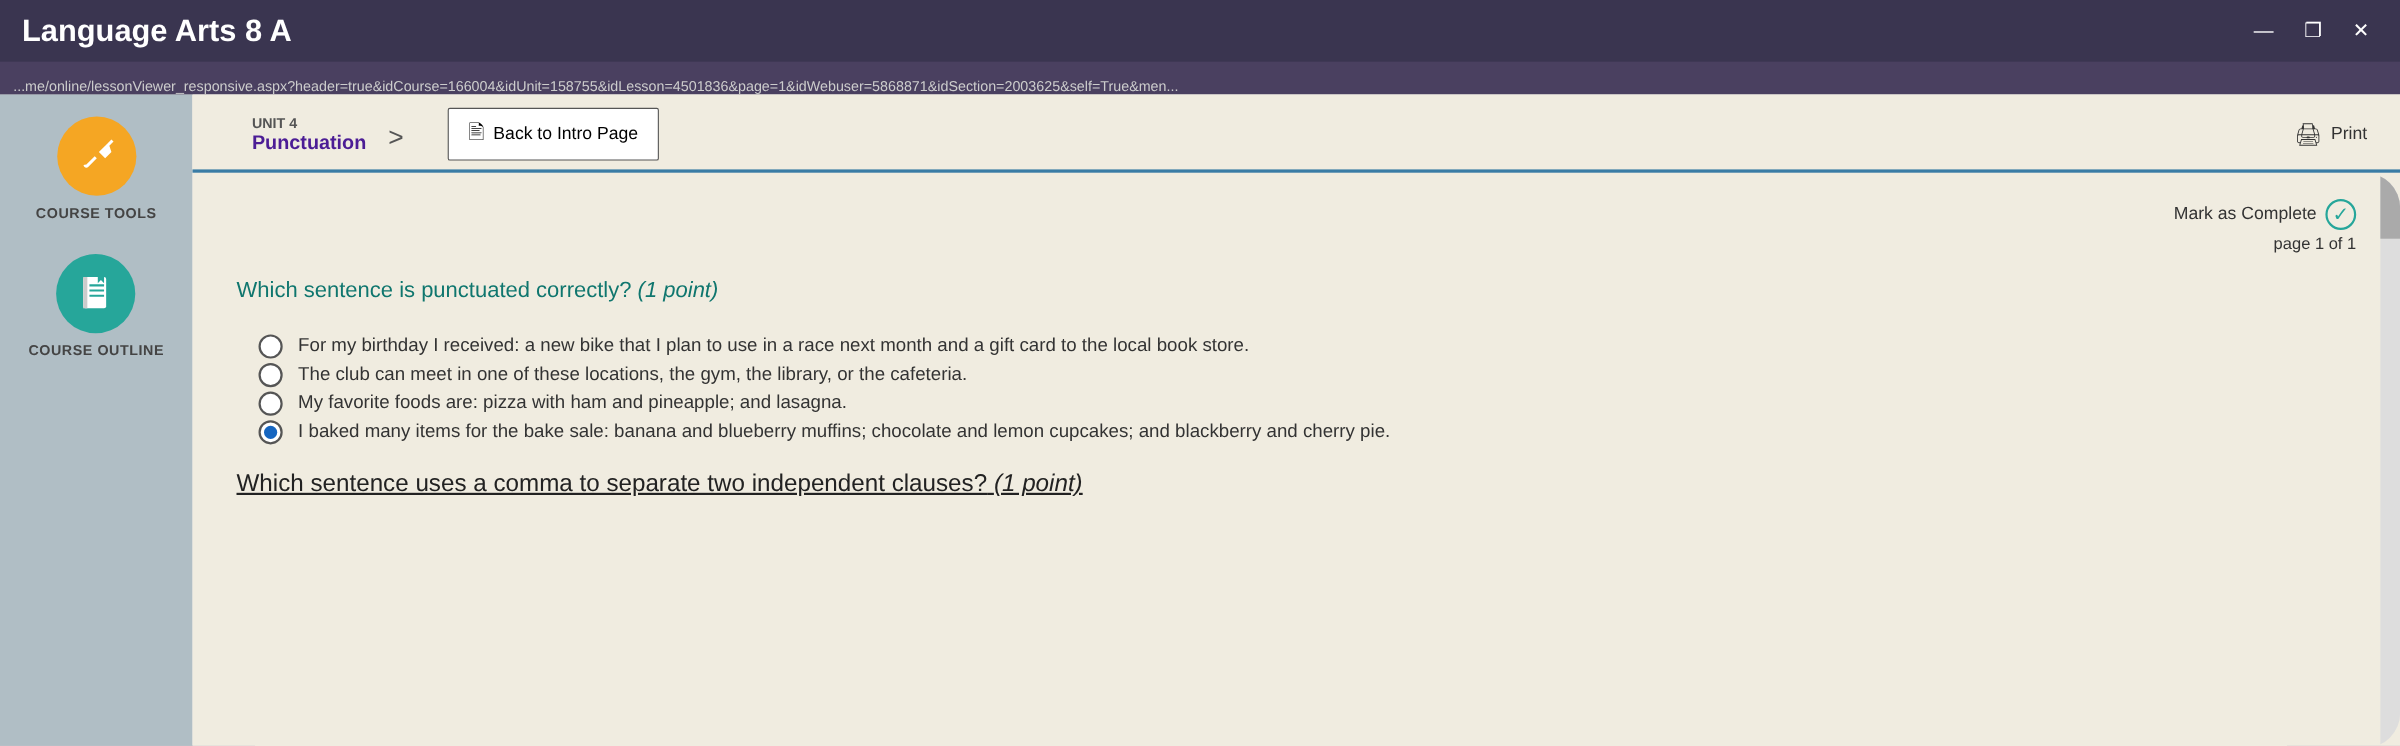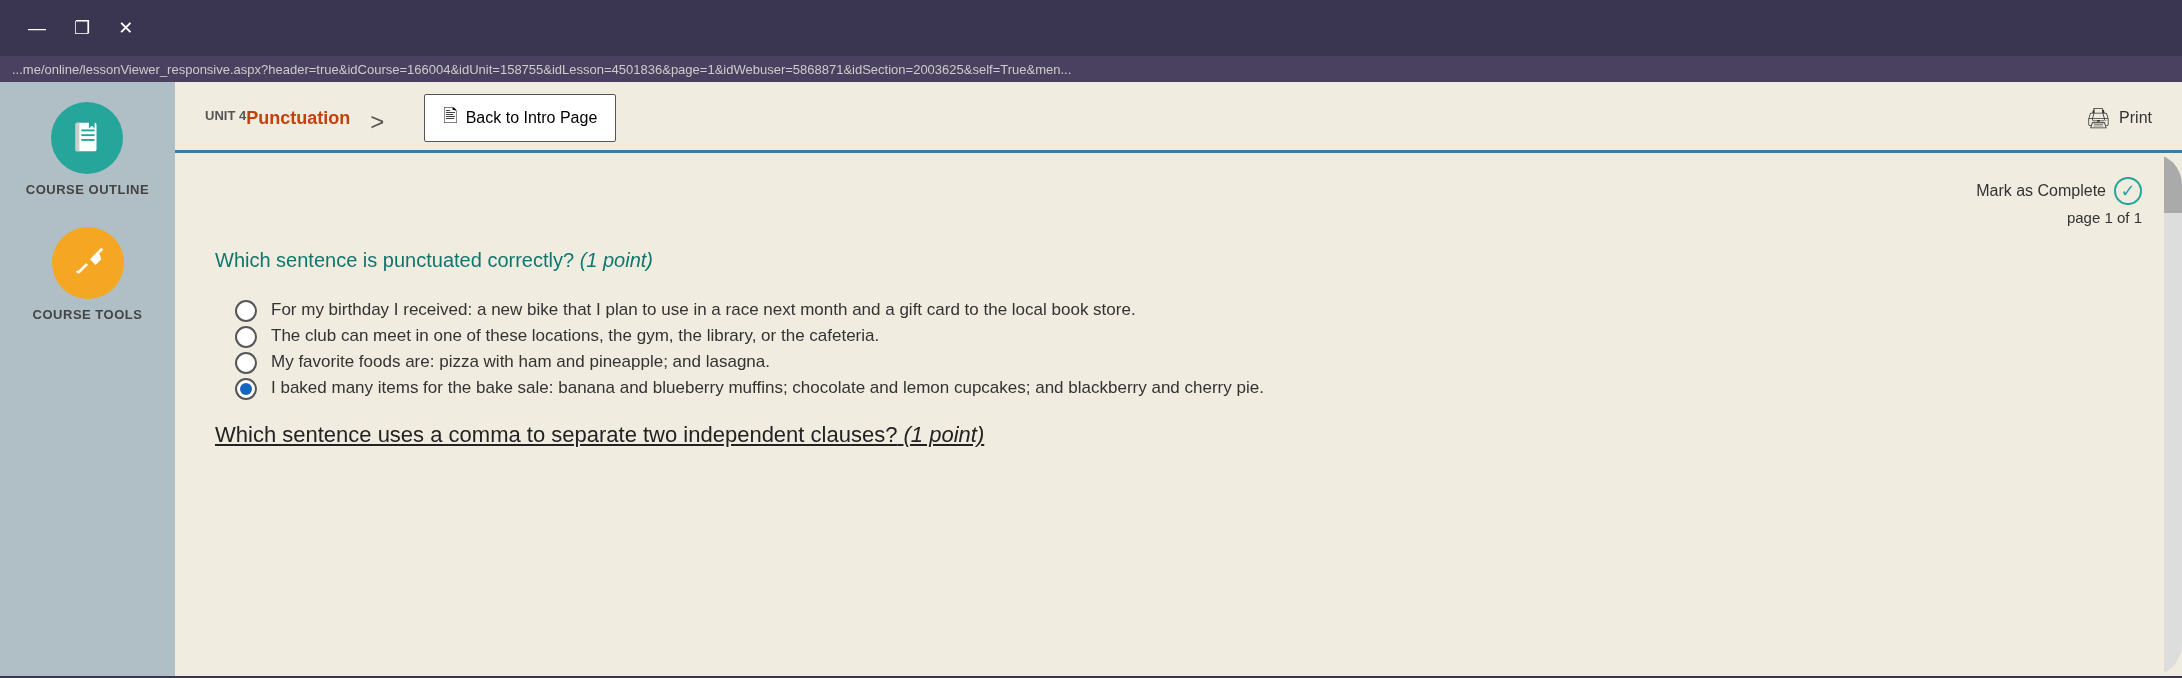--- a/index.html
+++ b/index.html
@@ -39,24 +39,24 @@
     .win-btn {
       color: white;
       font-size: 18px;
       cursor: pointer;
       padding: 2px 8px;
     }
 
     
     .url-bar {
       background: #4a4060;
-      height: 26px;
-      display: flex;
-      align-items: center;
-      padding: 0 12px;
+      height: 16px;
+      display: flex;
+      align-items: flex-start;
+      padding: 15px 12px;
     }
     .url-text {
       color: #ccc;
       font-size: 13px;
       white-space: nowrap;
       overflow: hidden;
     }
 
     
     .main-layout {
@@ -128,30 +128,31 @@
       gap: 0;
       justify-content: space-between;
     }
     .nav-left {
       display: flex;
       align-items: center;
       gap: 8px;
     }
     .breadcrumb-unit {
       display: flex;
-      flex-direction: row;
+      flex-direction: column;
+      margin-left: 24px;
     }
     .breadcrumb-label {
       font-size: 13px;
       color: #555;
       font-weight: bold;
     }
     .breadcrumb-value {
       font-size: 18px;
-      color: #c2410c;
+      color: #4c1d95;
       font-weight: bold;
     }
     .breadcrumb-arrow {
       font-size: 24px;
       color: #555;
       margin: 0 12px;
       margin-top: 8px;
     }
     .breadcrumb-lesson {
       display: flex;
@@ -291,57 +292,60 @@
       top: 0;
       width: 18px;
       height: 60px;
       background: #aaa;
     }
   </style>
 </head>
 <body>
 
 <div class="title-bar">
+  <div class="title-bar-left">
+    <span class="app-title">Language Arts 8 A</span>
+  </div>
   <div class="title-bar-controls">
     <span class="win-btn">—</span>
     <span class="win-btn">❐</span>
     <span class="win-btn">✕</span>
   </div>
 </div>
 
 <div class="url-bar">
   <span class="url-text">...me/online/lessonViewer_responsive.aspx?header=true&amp;idCourse=166004&amp;idUnit=158755&amp;idLesson=4501836&amp;page=1&amp;idWebuser=5868871&amp;idSection=2003625&amp;self=True&amp;men...</span>
 </div>
 
 <div class="main-layout">
 
   <div class="sidebar">
+    <div class="sidebar-item">
+      <div class="sidebar-icon orange">
+        <svg viewBox="0 0 40 40">
+          <path d="M30 8 L34 4 L36 6 L32 10 L34 16 L28 22 L22 16 Z" fill="white"></path>
+          <path d="M10 28 L18 20 L20 22 L12 30 Q10 32 8 30 Q6 28 10 28Z" fill="white"></path>
+        </svg>
+      </div>
+      <span class="sidebar-label">COURSE TOOLS</span>
+    </div>
+
     <div class="sidebar-item">
       <div class="sidebar-icon teal">
         <svg viewBox="0 0 40 40">
           <rect x="8" y="4" width="22" height="30" rx="2" fill="white"></rect>
           <rect x="8" y="4" width="4" height="30" fill="#ccc"></rect>
           <line x1="14" y1="12" x2="28" y2="12" stroke="#26a69a" stroke-width="2"></line>
           <line x1="14" y1="17" x2="28" y2="17" stroke="#26a69a" stroke-width="2"></line>
           <line x1="14" y1="22" x2="28" y2="22" stroke="#26a69a" stroke-width="2"></line>
 
           <polygon points="22,2 28,2 28,10 25,7 22,10" fill="#26a69a"></polygon>
         </svg>
       </div>
       <span class="sidebar-label">COURSE OUTLINE</span>
-    </div>
-
-    <div class="sidebar-item">
-      <div class="sidebar-icon orange">
-        <svg viewBox="0 0 40 40">
-          <path d="M30 8 L34 4 L36 6 L32 10 L34 16 L28 22 L22 16 Z" fill="white"></path>
-          <path d="M10 28 L18 20 L20 22 L12 30 Q10 32 8 30 Q6 28 10 28Z" fill="white"></path>
-        </svg>
-      </div>
-      <span class="sidebar-label">COURSE TOOLS</span>
     </div>
   </div>
 
   <div class="content-area">
 
     <div class="header-nav">
       <div class="nav-left">
         <div class="breadcrumb-unit">
           <span class="breadcrumb-label">UNIT 4</span>
           <span class="breadcrumb-value">Punctuation</span>

